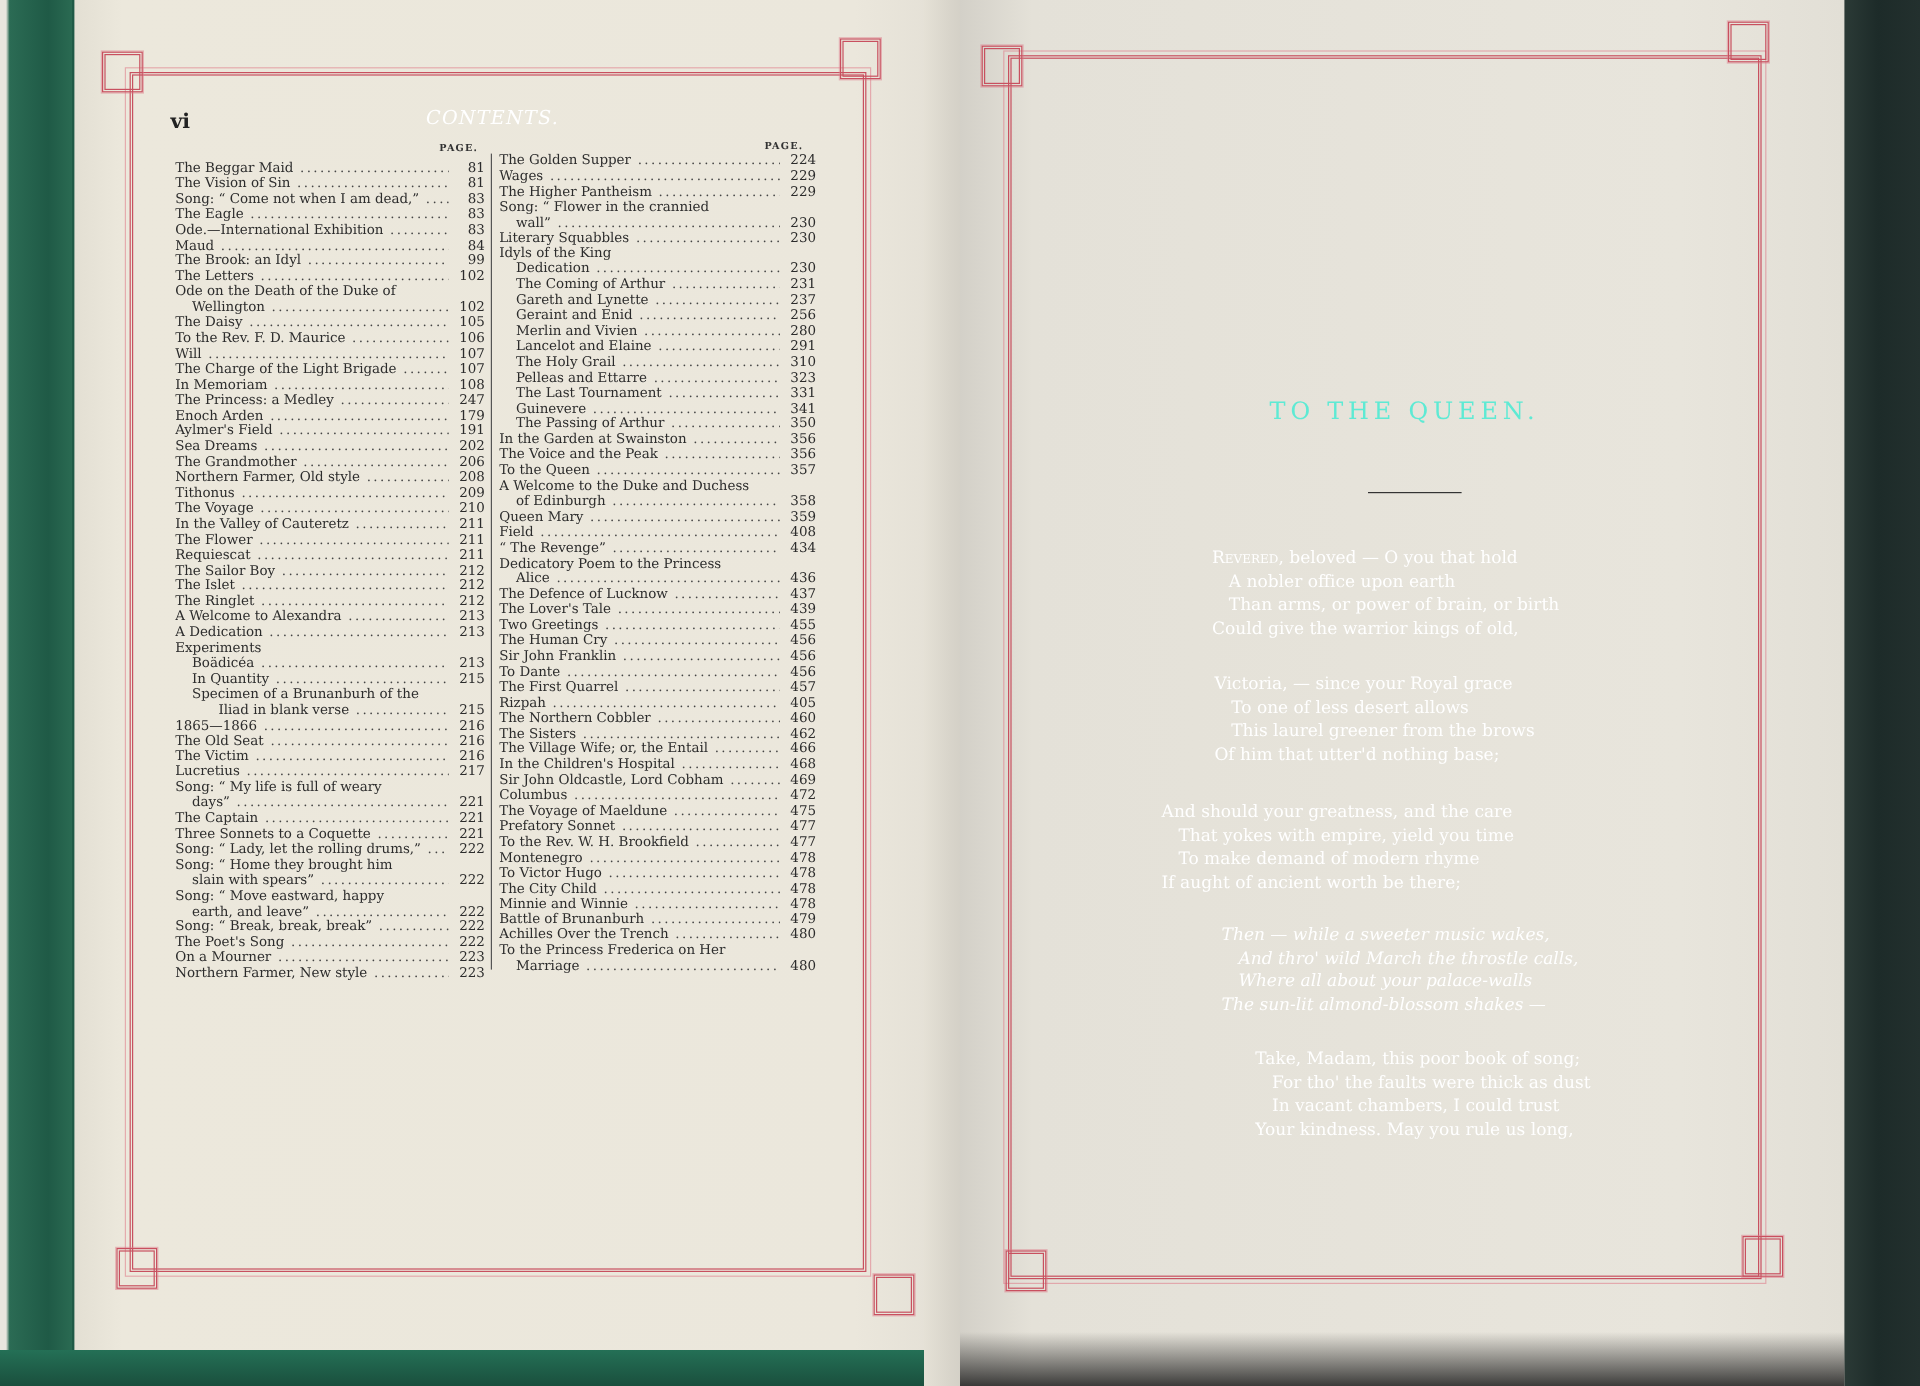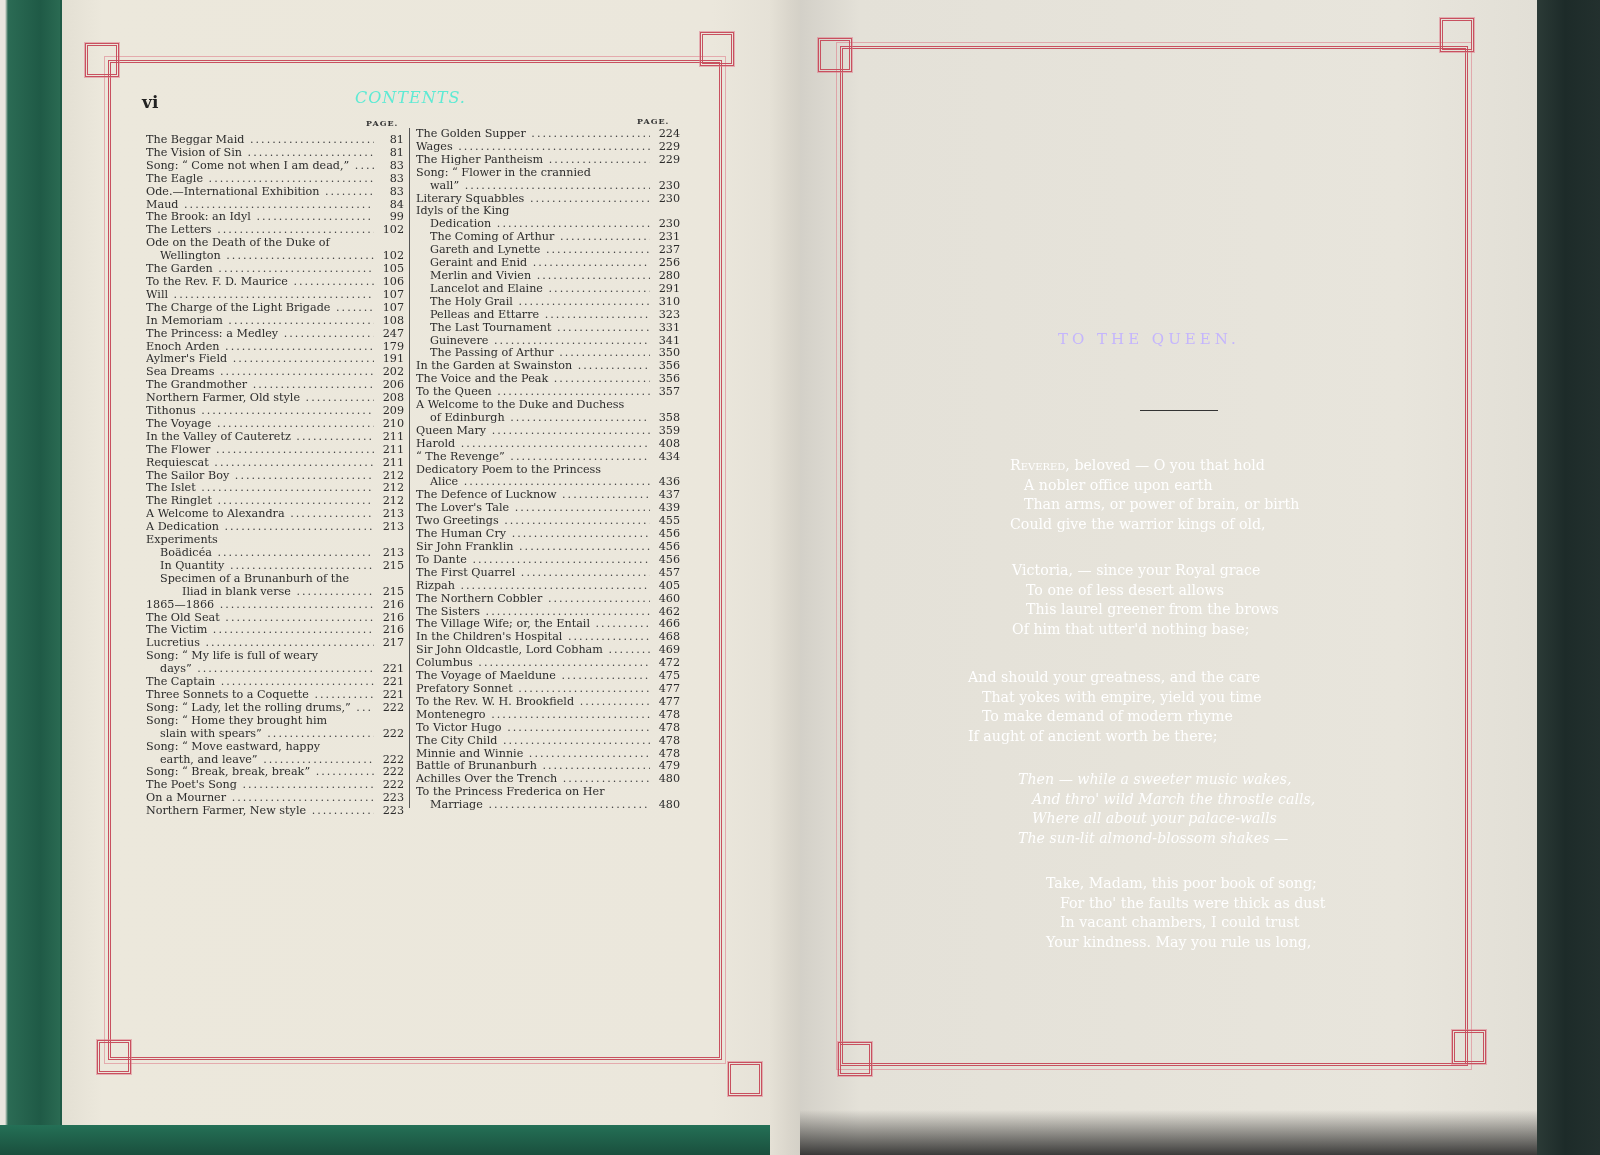--- a/index.html
+++ b/index.html
@@ -23,35 +23,35 @@
     background:linear-gradient(90deg,#d3d0c8,#e4e1d8 60px,#e8e5dc 600px,#e2dfd6);}
   .bottom-shadow { position:absolute; left:800px; top:1110px; width:737px; height:45px;
     background:linear-gradient(180deg,rgba(30,30,30,0),rgba(30,30,30,0.85)); }
 
   .frame { position:absolute; border:3px double #c8505f; box-sizing:border-box; }
   .frame::after { content:""; position:absolute; inset:-7px; border:1px solid rgba(222,120,135,0.55); }
   .corner { position:absolute; width:34px; height:34px; border:3px double #c8505f; box-sizing:border-box; background:transparent; }
   .corner::after { content:""; position:absolute; inset:-4px; border:1px solid rgba(222,120,135,0.5); }
 
   .page-num { position:absolute; font-weight:bold; font-size:17px; color:#222; }
-  .running-head { position:absolute; font-style:italic; font-size:16px; letter-spacing:1px; color:#5eead4; }
+  .running-head { position:absolute; font-style:italic; font-size:16px; letter-spacing:1px; color:#ffffff; }
   .page-label { position:absolute; font-size:8px; font-weight:bold; letter-spacing:1px; color:#333; }
 
   .toc-col { position:absolute; font-size:11.2px; line-height:12.9px; color:#2c2c2c; }
   .toc-row { display:flex; align-items:flex-end; white-space:nowrap; }
   .toc-title { flex:1; overflow:hidden; position:relative; }
   .toc-title .t { background:transparent; }
   .toc-title .dots { color:#444; letter-spacing:2px; }
   .toc-page { width:30px; text-align:right; flex:none; }
   .toc-row.indent .toc-title { padding-left:14px; }
   .toc-row.cont .toc-title { padding-left:14px; }
   .toc-row.deep .toc-title { padding-left:36px; }
   .col-rule { position:absolute; left:409px; top:128px; width:1px; height:680px; background:#555; }
 
-  .poem-title { position:absolute; left:1058px; top:330px; font-size:15px; letter-spacing:4px; color:#c4b5fd; }
+  .poem-title { position:absolute; left:1058px; top:330px; font-size:20px; letter-spacing:4px; color:#5eead4; }
   .poem-rule { position:absolute; left:1140px; top:410px; width:78px; height:1px; background:#333; }
   .stanza { position:absolute; font-size:14.2px; line-height:19.5px; color:#ffffff; }
   .stanza .line { white-space:nowrap; }
   .stanza .line.in { padding-left:14px; }
   .smallcaps { font-variant:small-caps; }
 </style>
 </head>
 <body>
 
 <div class="cover-left"></div>
@@ -105,21 +105,21 @@
     </div>
     <div class="toc-row">
       <span class="toc-title"><span class="t">Ode on the Death of the Duke of</span></span>
       <span class="toc-page"></span>
     </div>
     <div class="toc-row cont">
       <span class="toc-title"><span class="t">Wellington</span><span class="dots"> ............................................................</span></span>
       <span class="toc-page">102</span>
     </div>
     <div class="toc-row">
-      <span class="toc-title"><span class="t">The Garden</span><span class="dots"> ............................................................</span></span>
+      <span class="toc-title"><span class="t">The Daisy</span><span class="dots"> ............................................................</span></span>
       <span class="toc-page">105</span>
     </div>
     <div class="toc-row">
       <span class="toc-title"><span class="t">To the Rev. F. D. Maurice</span><span class="dots"> ............................................................</span></span>
       <span class="toc-page">106</span>
     </div>
     <div class="toc-row">
       <span class="toc-title"><span class="t">Will</span><span class="dots"> ............................................................</span></span>
       <span class="toc-page">107</span>
     </div>
@@ -376,21 +376,21 @@
     </div>
     <div class="toc-row cont">
       <span class="toc-title"><span class="t">of Edinburgh</span><span class="dots"> ............................................................</span></span>
       <span class="toc-page">358</span>
     </div>
     <div class="toc-row">
       <span class="toc-title"><span class="t">Queen Mary</span><span class="dots"> ............................................................</span></span>
       <span class="toc-page">359</span>
     </div>
     <div class="toc-row">
-      <span class="toc-title"><span class="t">Harold</span><span class="dots"> ............................................................</span></span>
+      <span class="toc-title"><span class="t">Field</span><span class="dots"> ............................................................</span></span>
       <span class="toc-page">408</span>
     </div>
     <div class="toc-row">
       <span class="toc-title"><span class="t">“ The Revenge”</span><span class="dots"> ............................................................</span></span>
       <span class="toc-page">434</span>
     </div>
     <div class="toc-row">
       <span class="toc-title"><span class="t">Dedicatory Poem to the Princess</span></span>
       <span class="toc-page"></span>
     </div>

